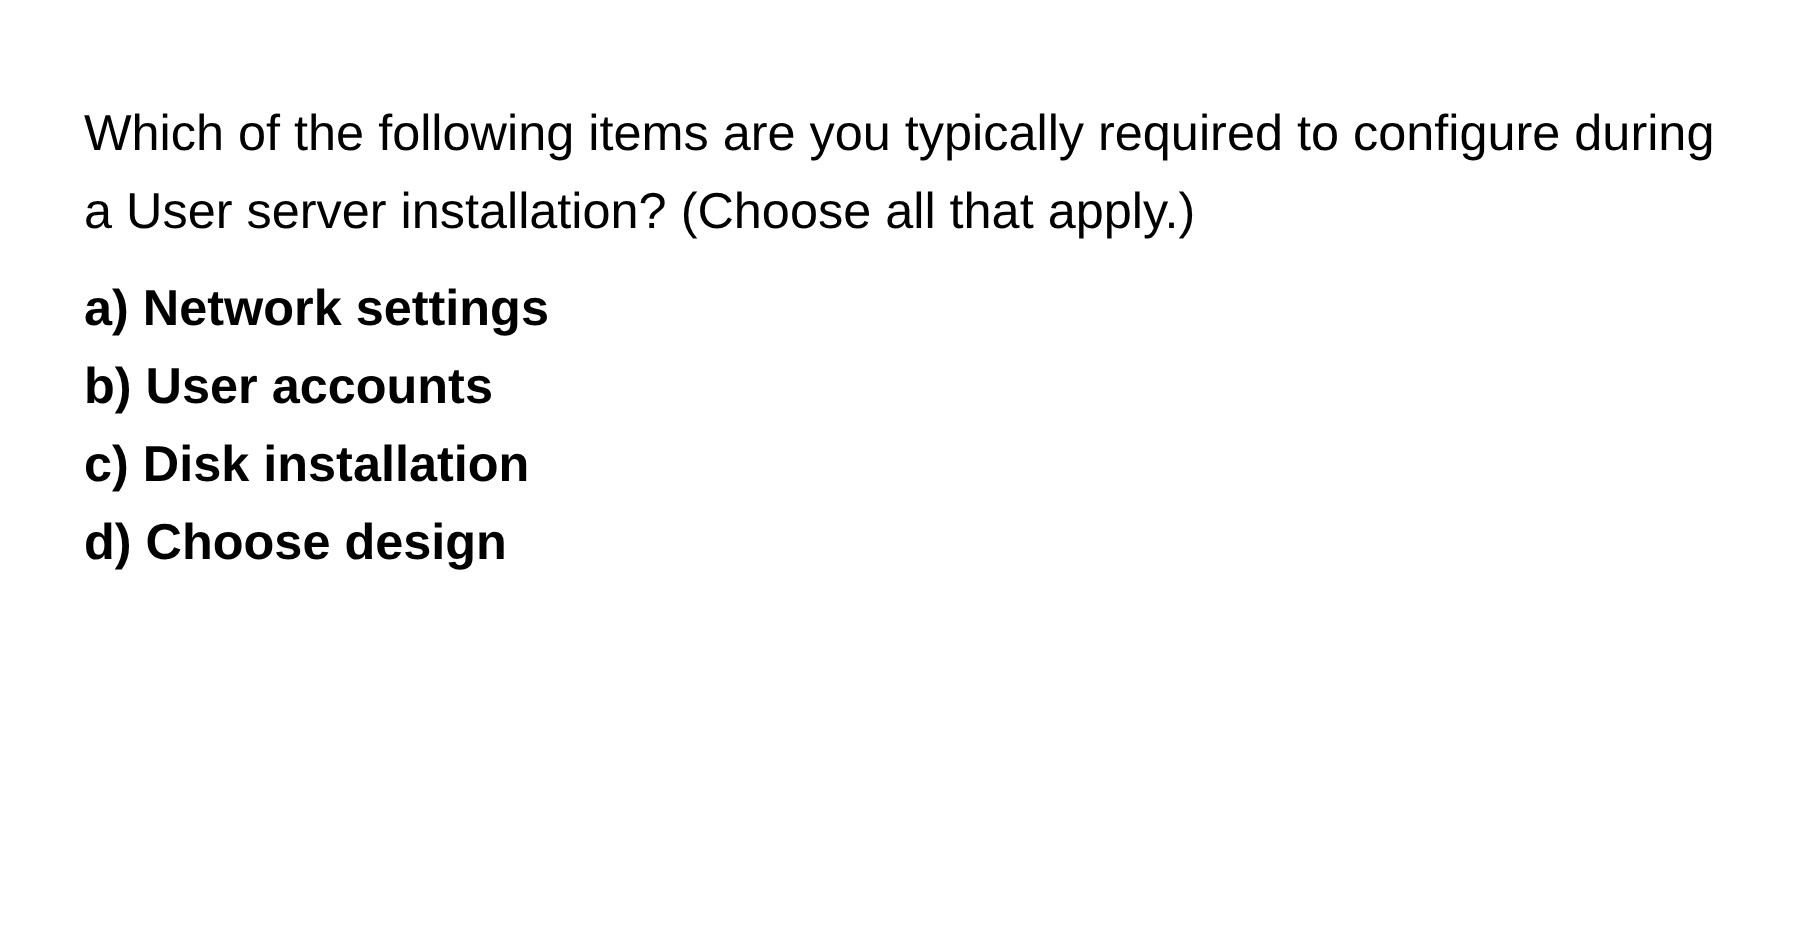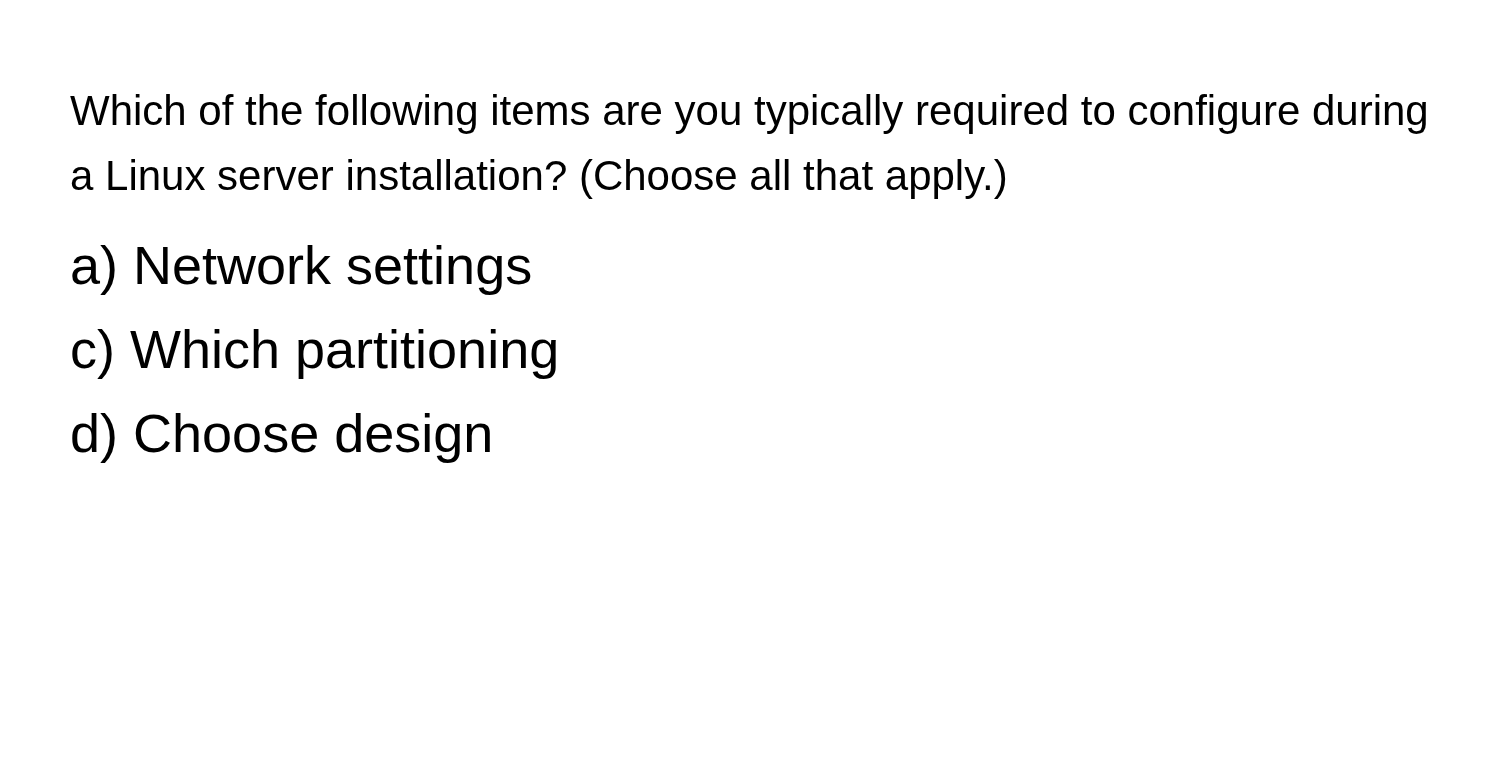--- a/index.html
+++ b/index.html
@@ -20,38 +20,42 @@
     .question-text {
       font-size: 42px;
       line-height: 1.55;
       font-weight: 400;
       color: #000000;
     }
     .options {
       margin-top: 16px;
     }
     .option {
-      font-size: 54px;
+      font-size: 42px;
       line-height: 1.55;
-      font-weight: 400;
+      font-weight: 700;
       color: #000000;
     }
   </style>
 </head>
 <body>
 
 <div class="container">
-  <div class="question-text">Which of the following items are you typically required to configure during a Linux server installation? (Choose all that apply.)</div>
+  <div class="question-text">Which of the following items are you typically required to configure during a User server installation? (Choose all that apply.)</div>
   <div class="options">
     <div class="option">
       <span>a)</span>
       <span>Network settings</span>
     </div>
     <div class="option">
+      <span>b)</span>
+      <span>User accounts</span>
+    </div>
+    <div class="option">
       <span>c)</span>
-      <span>Which partitioning</span>
+      <span>Disk installation</span>
     </div>
     <div class="option">
       <span>d)</span>
       <span>Choose design</span>
     </div>
   </div>
 </div>
 
 </body></html>

